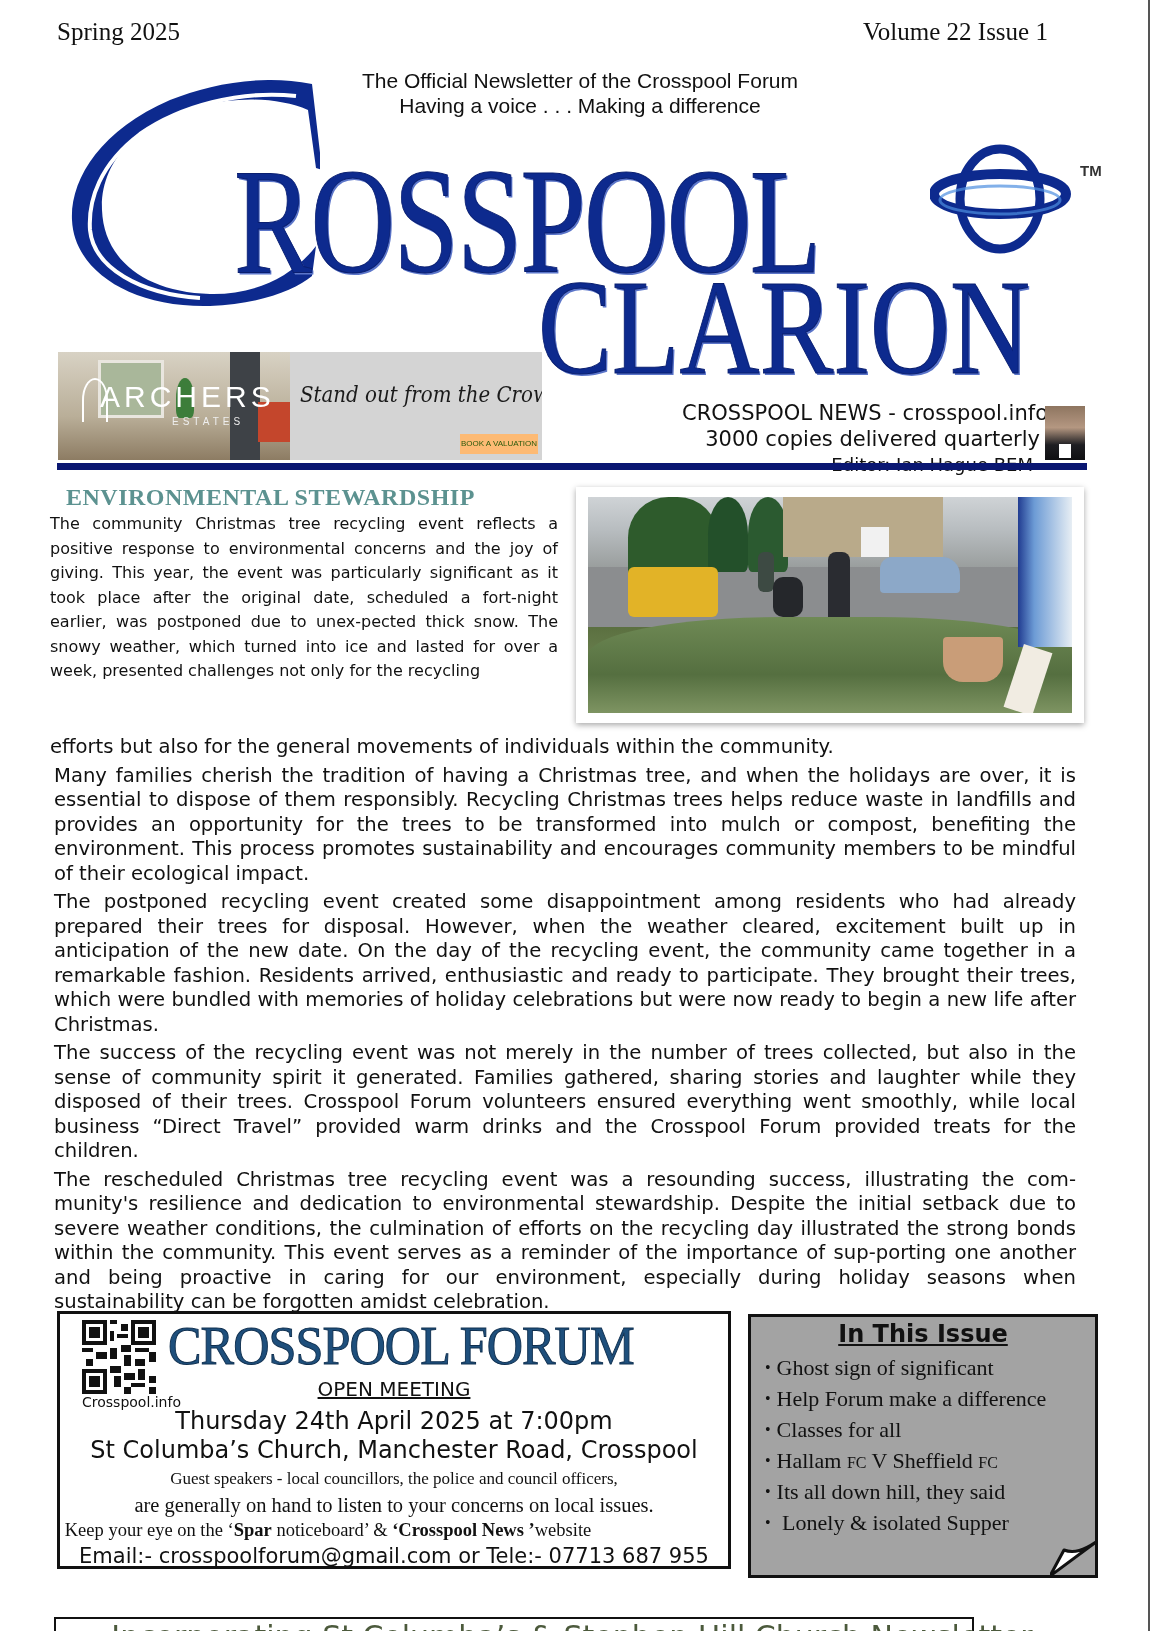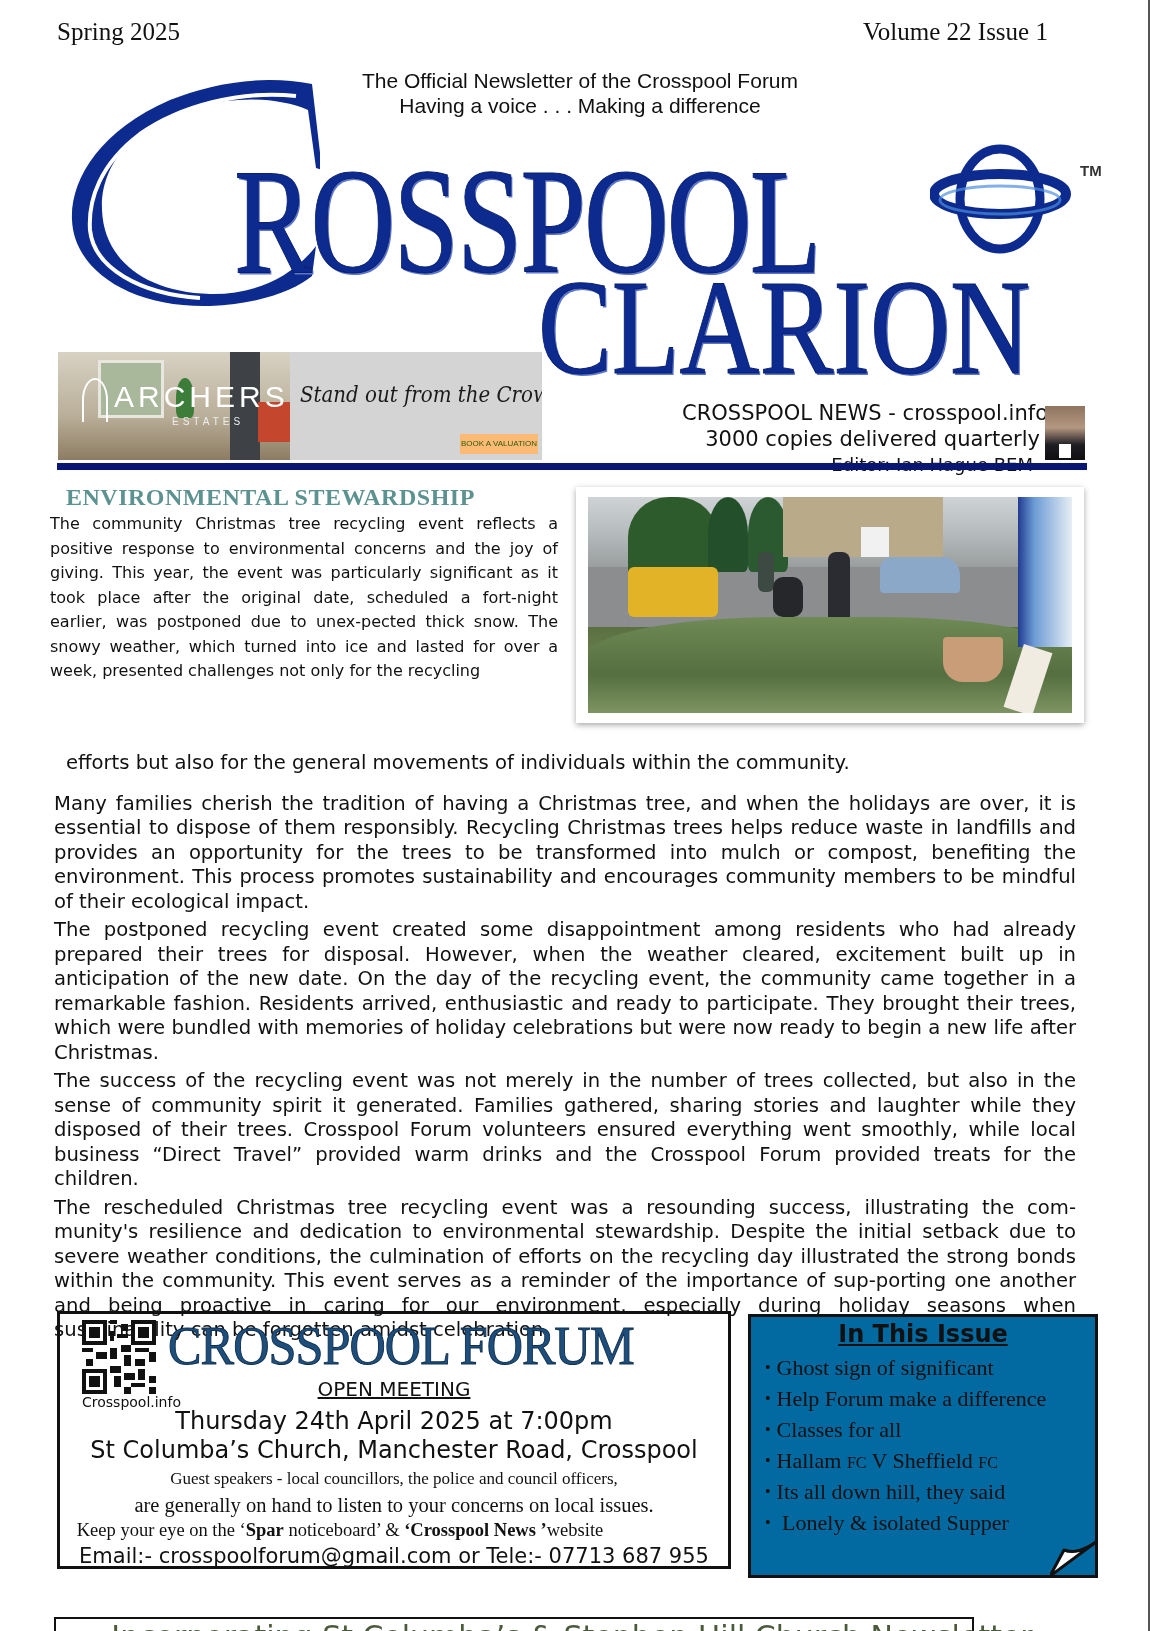--- a/index.html
+++ b/index.html
@@ -47,34 +47,34 @@
   .photo .chipper { position:absolute; left:40px; top:70px; width:90px; height:50px; background:#e2b327; border-radius:6px; }
   .photo .person1 { position:absolute; left:240px; top:55px; width:22px; height:72px; background:#2a2c31; border-radius:8px 8px 2px 2px; }
   .photo .person2 { position:absolute; left:185px; top:80px; width:30px; height:40px; background:#25272b; border-radius:10px; }
   .photo .person3 { position:absolute; left:170px; top:55px; width:16px; height:40px; background:#3d4a43; border-radius:6px; }
   .photo .trees-pile { position:absolute; left:0; top:120px; width:484px; height:96px; background:linear-gradient(180deg,#6f8a55 0%,#556f40 60%,#7e9462 100%); border-radius:40% 40% 0 0; }
   .photo .pot { position:absolute; left:355px; top:140px; width:60px; height:45px; background:#c99d78; border-radius:4px 4px 20px 20px; }
   .photo .window { position:absolute; left:430px; top:0; width:54px; height:150px; background:linear-gradient(90deg,#213c91 0%,#6c9bd5 30%,#e7eef4 100%); }
   .photo .sign { position:absolute; left:425px; top:150px; width:30px; height:66px; background:#f1ece2; transform:rotate(18deg); }
   .cont-text { position:absolute; left:50px; top:735px; width:1030px; font-size:19.6px; line-height:24.5px; text-align:justify; font-family:"DejaVu Sans", sans-serif; color:#111; transform:scaleX(1); }
   .cont-text p { margin:4px; text-align:justify; text-align-last:left; }
-  .cont-text p.first { margin:16px; }
+  .cont-text p.first { margin:0; }
   .forum-box { position:absolute; left:57px; top:1311px; width:674px; height:258px; border:3px solid #111; box-sizing:border-box; }
   .qr { position:absolute; left:22px; top:6px; width:74px; height:74px; }
   .qr-label { position:absolute; left:22px; top:80px; font-family:"DejaVu Sans", sans-serif; font-size:14px; color:#111; }
   .forum-title { position:absolute; left:108px; top:2px; font-family:"Liberation Serif", serif; font-size:54px; line-height:60px; color:#1e4f7c; -webkit-text-stroke:1px #0f2f4f; letter-spacing:-1px; transform:scaleX(0.93); transform-origin:left; }
   .open-meeting { position:absolute; left:0; top:63px; width:668px; text-align:center; font-family:"DejaVu Sans", sans-serif; font-size:20px; text-decoration:underline; padding-left:0; }
   .meeting-date { position:absolute; left:0; top:92px; width:668px; text-align:center; font-family:"DejaVu Sans", sans-serif; font-size:24px; line-height:30px; }
   .meeting-place { position:absolute; left:0; top:121px; width:668px; text-align:center; font-family:"DejaVu Sans", sans-serif; font-size:24px; line-height:30px; }
   .guest1 { position:absolute; left:0; top:152px; width:668px; text-align:center; font-family:"Liberation Serif", serif; font-size:17px; line-height:26px; }
   .guest2 { position:absolute; left:0; top:178px; width:668px; text-align:center; font-family:"Liberation Serif", serif; font-size:20.5px; line-height:26px; }
-  .keepeye { position:absolute; left:12px; top:204px; width:536px; text-align:center; font-family:"Liberation Serif", serif; font-size:18.5px; line-height:24px; }
+  .keepeye { position:absolute; left:0; top:204px; width:536px; text-align:center; font-family:"Liberation Serif", serif; font-size:18.5px; line-height:24px; }
   .keepeye b { font-weight:bold; }
   .contact { position:absolute; left:0; top:228px; width:668px; text-align:center; font-family:"DejaVu Sans", sans-serif; font-size:21px; line-height:28px; white-space:nowrap; }
-  .issue-box { position:absolute; left:748px; top:1314px; width:350px; height:264px; border:3px solid #111; box-sizing:border-box; background:#0369a1; }
+  .issue-box { position:absolute; left:748px; top:1314px; width:350px; height:264px; border:3px solid #111; box-sizing:border-box; background:#a3a3a3; }
   .issue-title { position:absolute; left:0; top:0; width:344px; text-align:center; font-family:"DejaVu Sans", sans-serif; font-weight:bold; font-size:24px; text-decoration:underline; line-height:34px; }
   .issue-list { position:absolute; left:14px; top:36px; margin:0; padding:0; list-style:none; font-family:"Liberation Serif", serif; font-size:22px; line-height:29px; }
   .issue-list li::before { content:"•"; font-size:16px; margin-right:6px; position:relative; top:-2px; }
   .issue-list .fc { font-size:16px; }
   .curl { position:absolute; left:1050px; top:1540px; }
   .incorp-box { position:absolute; left:54px; top:1578px; width:920px; height:38px; border:2px solid #111; box-sizing:border-box;margin-top:39px; }
   .incorp-text { position:absolute; left:0; top:-1px; width:1032px; text-align:center; font-family:"DejaVu Sans", sans-serif; font-size:30px; line-height:38px; color:#4c5a3c; }
 </style>
 </head>
 <body>
@@ -104,21 +104,21 @@
   <div>Having a voice . . . Making a difference</div>
 </div>
 
 <div class="ad">
   <div class="ad-room">
     <div class="win"></div>
     <div class="door"></div>
     <div class="plant"></div>
     <div class="cushion"></div>
     <div class="ad-arch"></div>
-    <div class="ad-logo"><span style="margin-left:34px">ARCHERS</span></div>
+    <div class="ad-logo"><span style="margin-left:20px">ARCHERS</span></div>
     <div class="ad-logo-sub">ESTATES</div>
   </div>
   <div class="ad-right">
     <div class="ad-script">Stand out from the Crowd</div>
     <div class="ad-btn">BOOK A VALUATION</div>
   </div>
 </div>
 
 <div class="news-info">
   <div class="news-line1">CROSSPOOL NEWS - crosspool.info</div>

